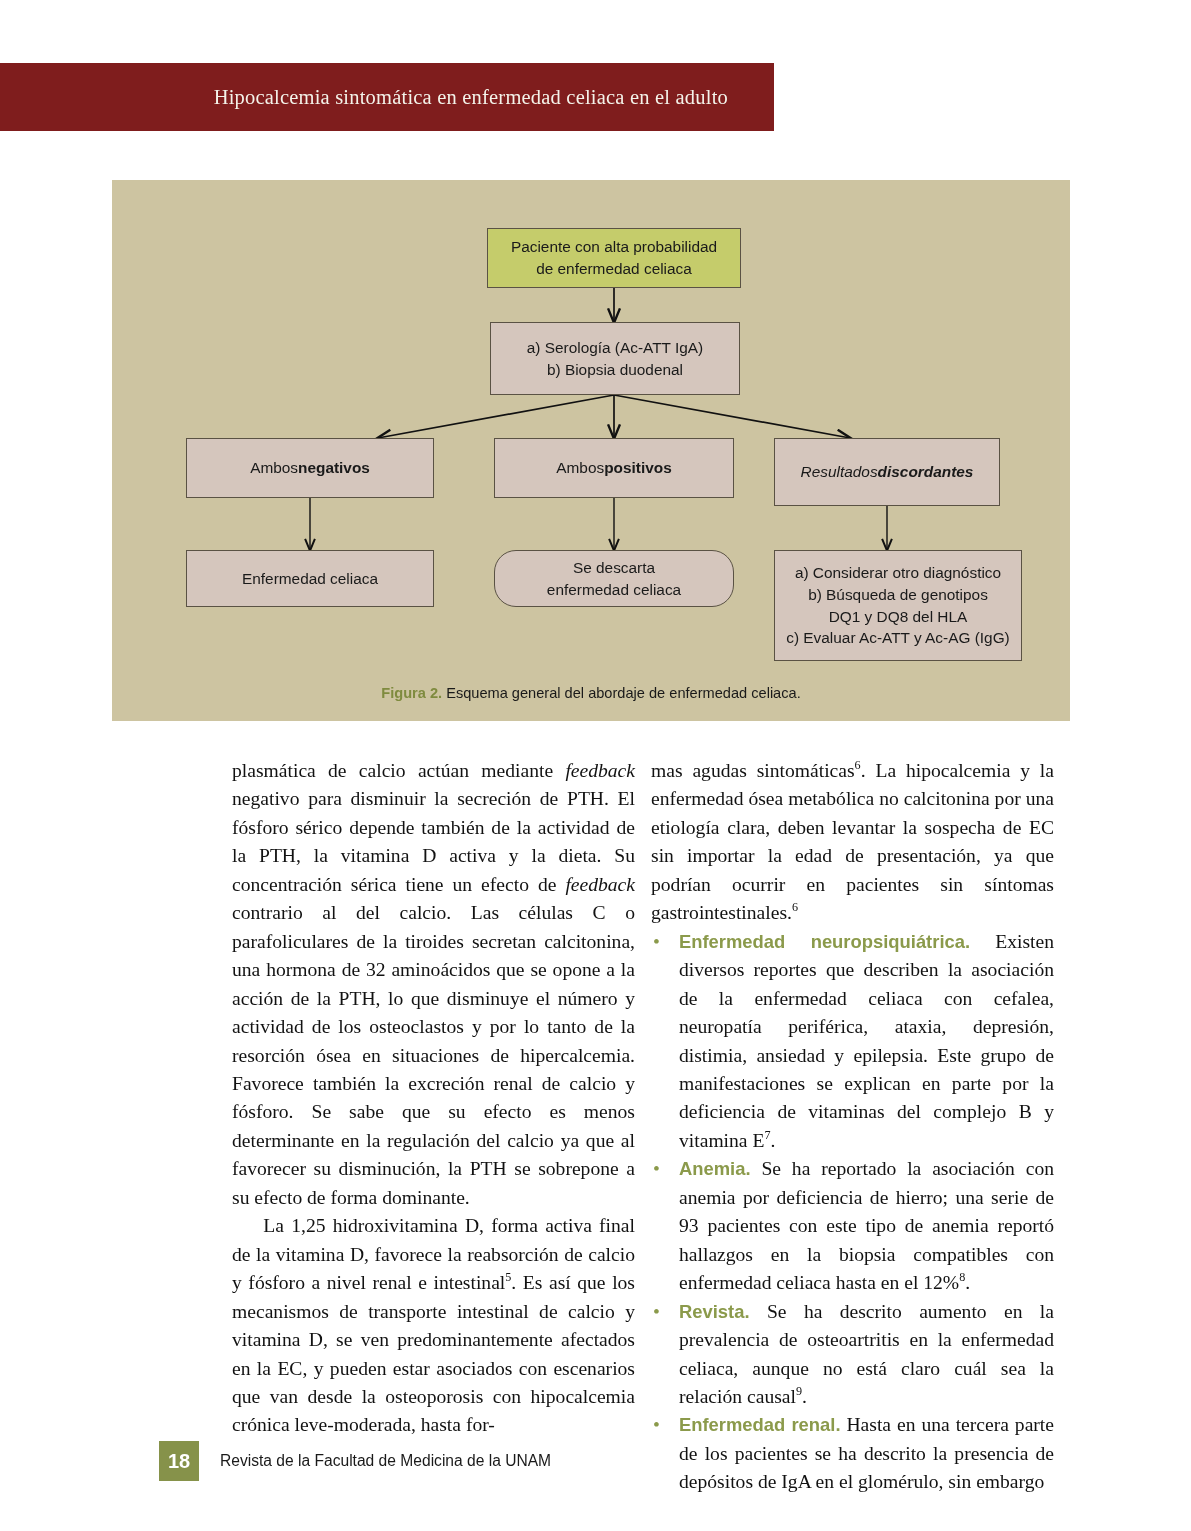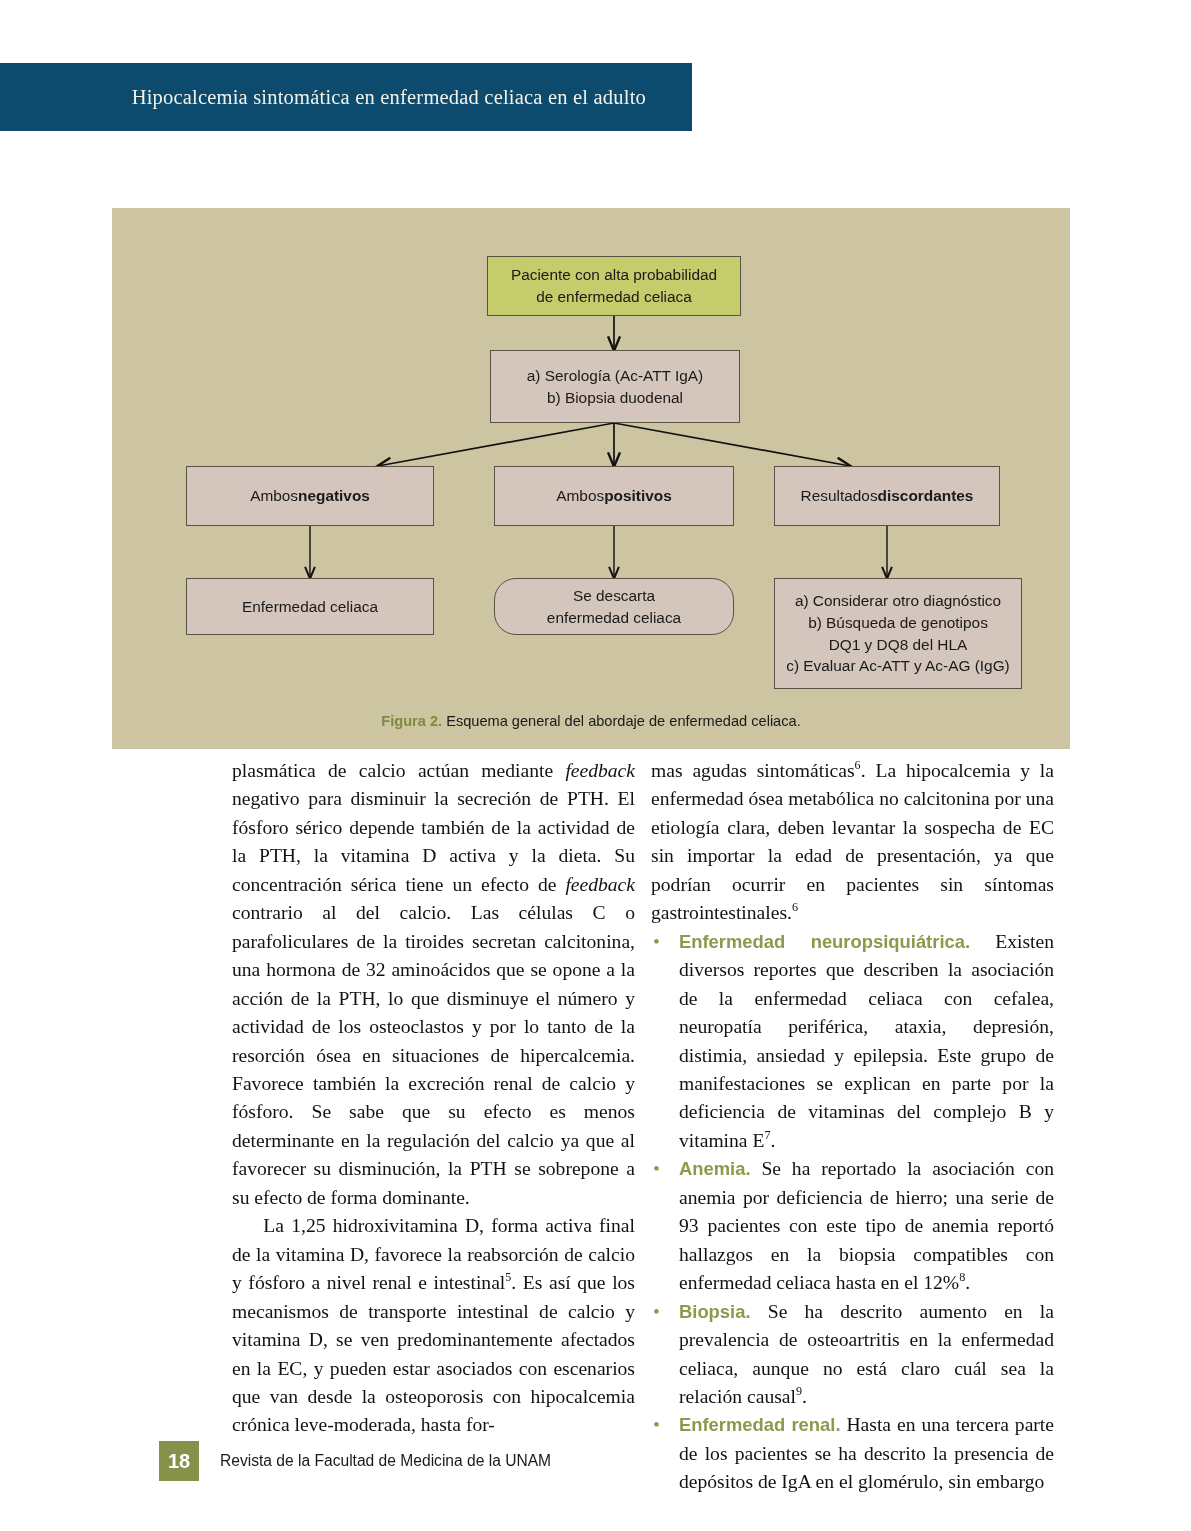--- a/index.html
+++ b/index.html
@@ -13,23 +13,23 @@
     position: relative;
     font-family: "Liberation Serif", serif;
     overflow: hidden;
   }
 
   
   .header-band {
     position: absolute;
     left: 0;
     top: 63px;
-    width: 692px;
+    width: 774px;
     height: 68px;
-    background: #0c4a6e;
+    background: #7f1d1d;
   }
   .header-title {
     position: absolute;
     right: 46px;
     top: 50%;
     transform: translateY(-50%);
     color: #f4f3ea;
     font-family: "Liberation Serif", serif;
     font-size: 20.5px;
     letter-spacing: .2px;
@@ -37,21 +37,20 @@
   }
 
   
   .figure-panel {
     position: absolute;
     left: 112px;
     top: 180px;
     width: 958px;
     height: 541px;
     background: #cdc4a1;
-    margin-top: 28px;
   }
   .flow {
     position: absolute;
     inset: 0;
   }
   .flow svg {
     position: absolute;
     left: 0;
     top: 0;
   }
@@ -214,21 +213,21 @@
     <div class="node" style="left:74px; top:258px; width:248px; height:60px;">
       <span>Ambos </span>
         <b>negativos</b>
     </div>
 
     <div class="node" style="left:382px; top:258px; width:240px; height:60px;">
       <span>Ambos </span>
         <b>positivos</b>
     </div>
 
-    <div class="node" style="left:662px; top:258px; width:226px; height:60px;">
+    <div class="node" style="left:662px; top:258px; width:226px; height:68px;font-style:italic;">
       <span>Resultados </span>
         <b>discordantes</b>
     </div>
 
     <div class="node" style="left:74px; top:370px; width:248px; height:57px;">Enfermedad celiaca</div>
 
     <div class="node" style="left:382px; top:370px; width:240px; height:57px; white-space:pre-line;border-radius:22px;">Se descarta
 enfermedad celiaca</div>
 
     <div class="node" style="left:662px; top:370px; width:248px; height:111px; white-space:pre-line;">a) Considerar otro diagnóstico
@@ -256,21 +255,21 @@
     <span>mas agudas sintomáticas</span><sup>6</sup><span>. La hipocalcemia y la enfermedad ósea metabólica no calcitonina por una etiología clara, deben levantar la sospecha de EC sin importar la edad de presentación, ya que podrían ocurrir en pacientes sin síntomas gastrointestinales.</span><sup>6</sup>
   </p>
   <ul class="bullets">
     <li>
       <span class="dot">•</span><span class="term">Enfermedad neuropsiquiátrica.</span><span> Existen diversos reportes que describen la asociación de la enfermedad celiaca con cefalea, neuropatía periférica, ataxia, depresión, distimia, ansiedad y epilepsia. Este grupo de manifestaciones se explican en parte por la deficiencia de vitaminas del complejo B y vitamina E</span><sup>7</sup><span>.</span>
     </li>
     <li>
       <span class="dot">•</span><span class="term">Anemia.</span><span> Se ha reportado la asociación con anemia por deficiencia de hierro; una serie de 93 pacientes con este tipo de anemia reportó hallazgos en la biopsia compatibles con enfermedad celiaca hasta en el 12%</span><sup>8</sup><span>.</span>
     </li>
     <li>
-      <span class="dot">•</span><span class="term">Biopsia.</span><span> Se ha descrito aumento en la prevalencia de osteoartritis en la enfermedad celiaca, aunque no está claro cuál sea la relación causal</span><sup>9</sup><span>.</span>
+      <span class="dot">•</span><span class="term">Revista.</span><span> Se ha descrito aumento en la prevalencia de osteoartritis en la enfermedad celiaca, aunque no está claro cuál sea la relación causal</span><sup>9</sup><span>.</span>
     </li>
     <li>
       <span class="dot">•</span><span class="term">Enfermedad renal.</span><span> Hasta en una tercera parte de los pacientes se ha descrito la presencia de depósitos de IgA en el glomérulo, sin embargo</span>
     </li>
   </ul>
 </div>
 
 <div class="footer">
   <div class="page-num">18</div>
   <div class="footer-text">Revista de la Facultad de Medicina de la UNAM</div>

